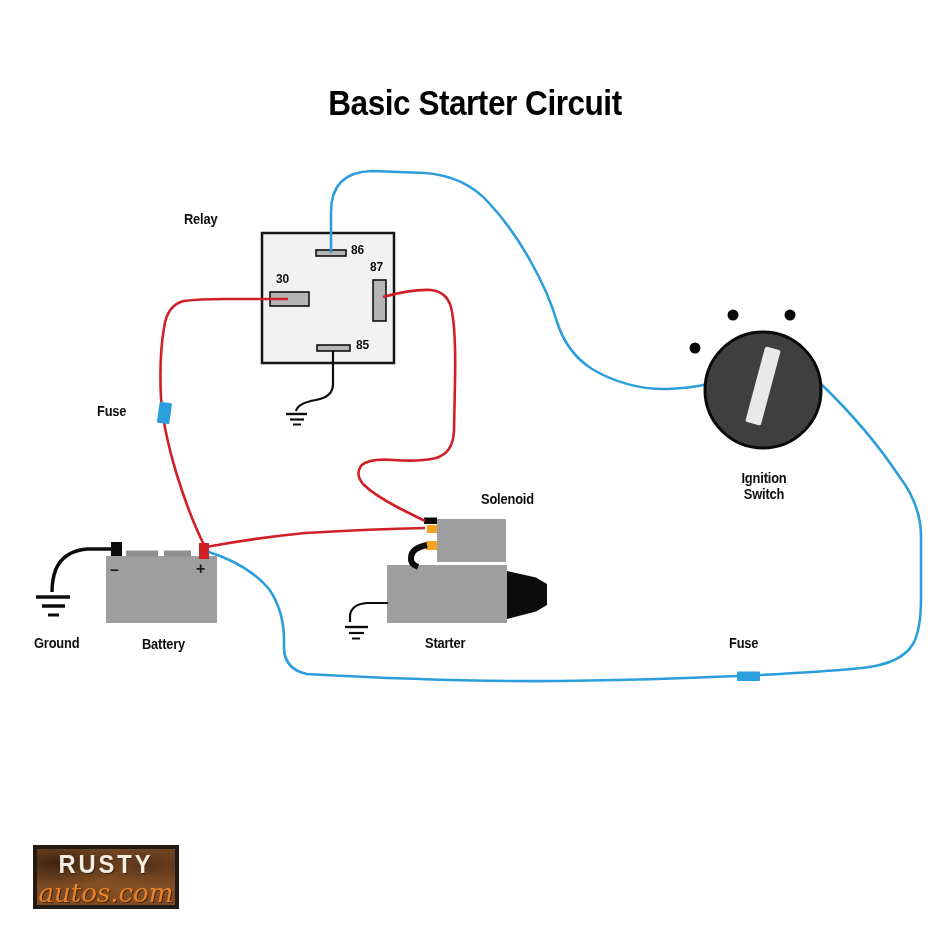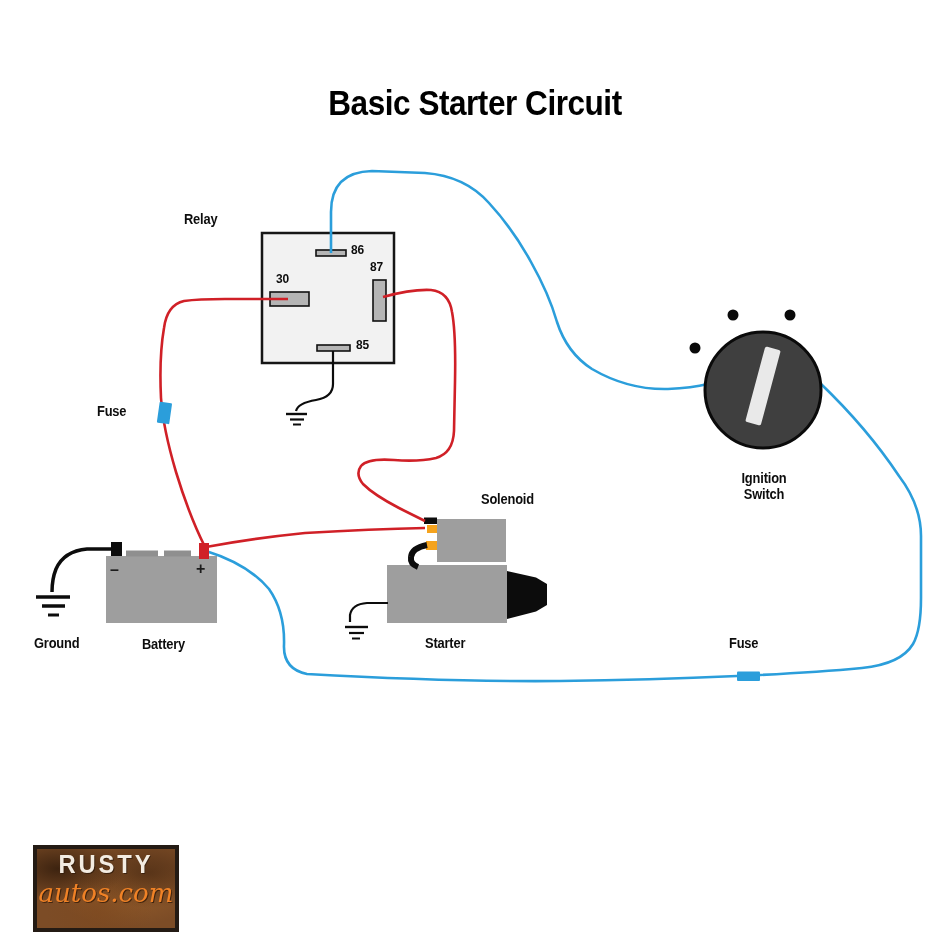--- a/index.html
+++ b/index.html
@@ -29,21 +29,21 @@
     color:#000;
     letter-spacing:-0.5px;
     transform:scaleX(0.9);
     transform-origin:center;
   }
   .center{transform:scaleX(0.92);transform-origin:center;text-align:center;}
   .sign{
     position:absolute;font-weight:bold;font-size:16px;color:#1c1c1c;transform:none;letter-spacing:0;
   }
   .logo{
-    position:absolute;left:33px;top:845px;width:146px;height:87px;
+    position:absolute;left:33px;top:845px;width:146px;height:64px;
     border:4px solid #241b14;box-sizing:border-box;
     background:
       radial-gradient(ellipse at 15% 25%, rgba(50,28,12,.85), transparent 40%),
       radial-gradient(ellipse at 80% 30%, rgba(70,40,18,.7), transparent 45%),
       radial-gradient(ellipse at 45% 80%, rgba(125,72,30,.6), transparent 50%),
       radial-gradient(ellipse at 65% 55%, rgba(165,104,46,.55), transparent 55%),
       #7c4c26;
     text-align:center;
     overflow:hidden;
   }

